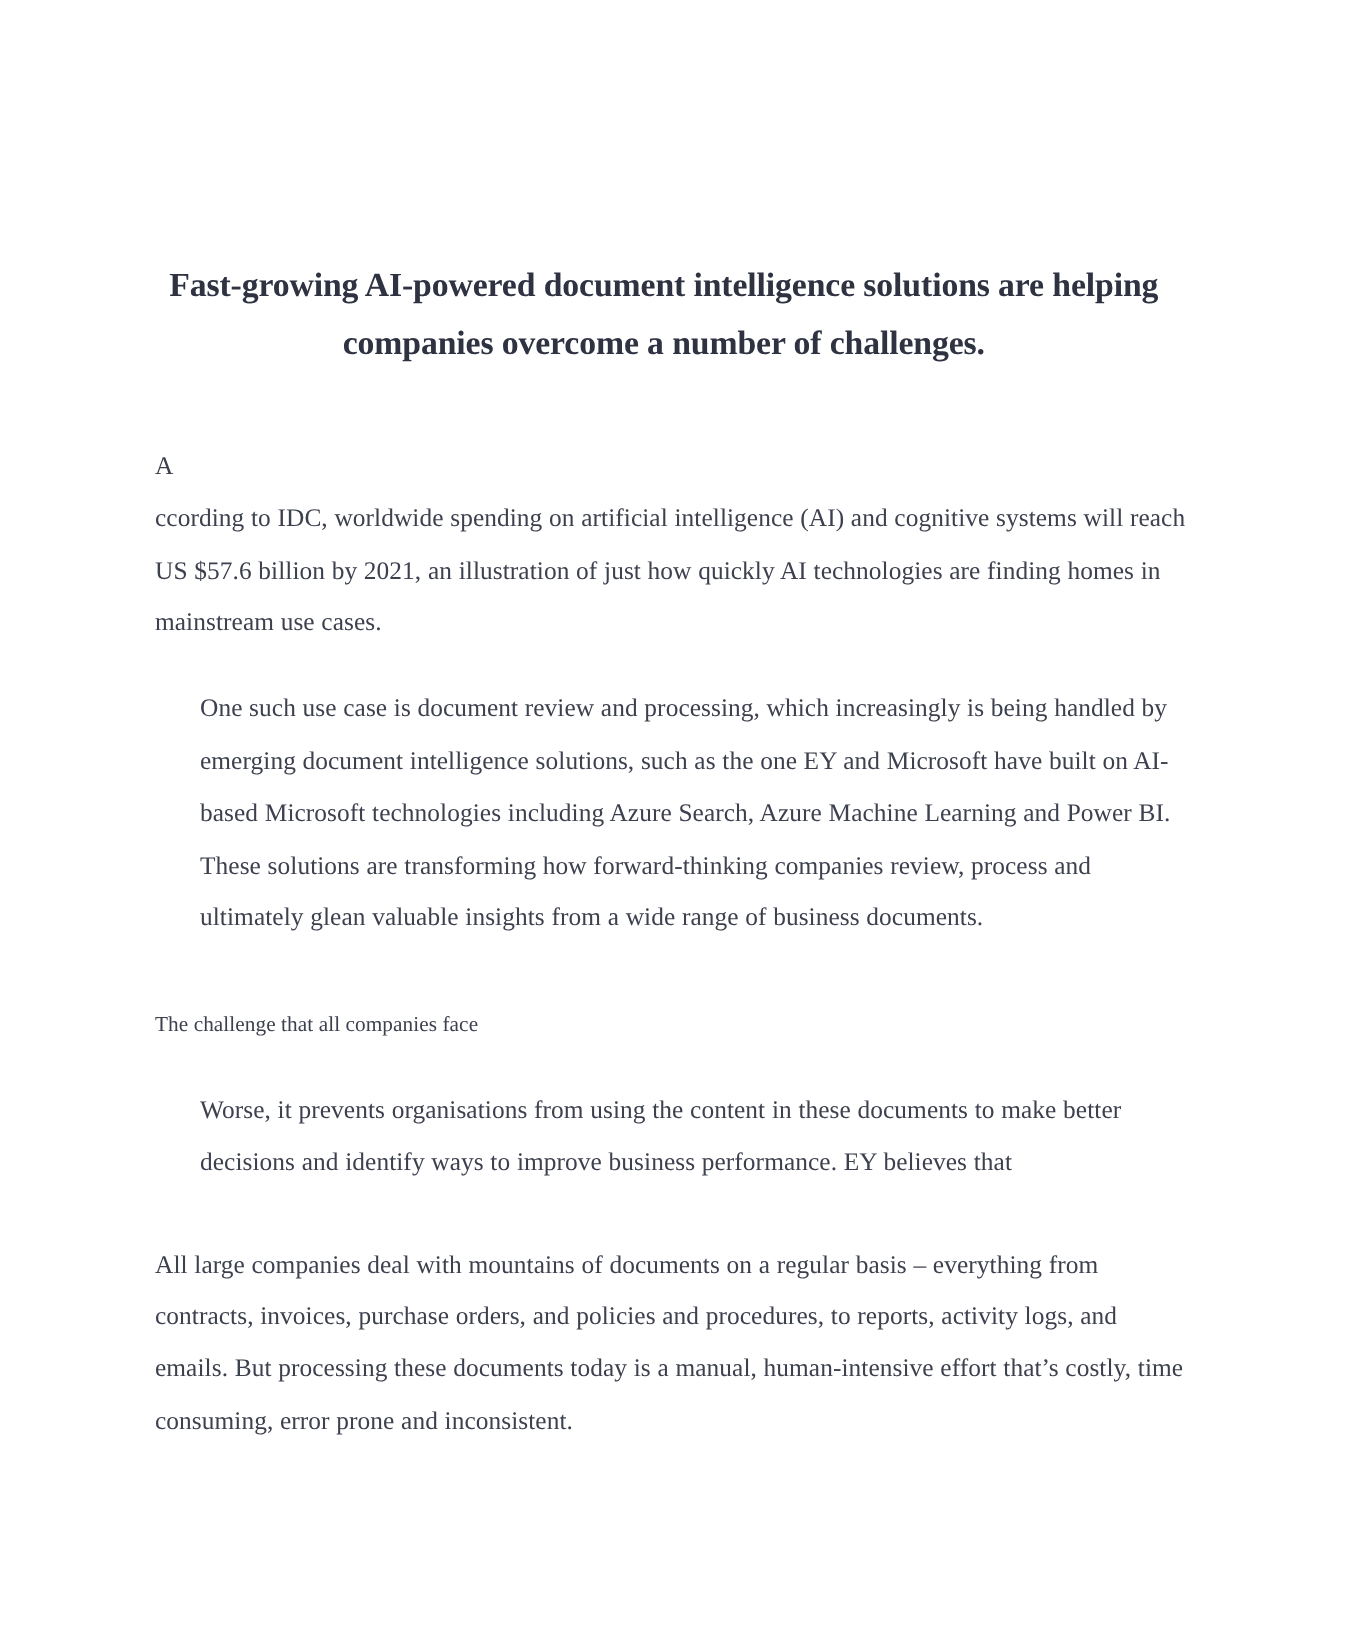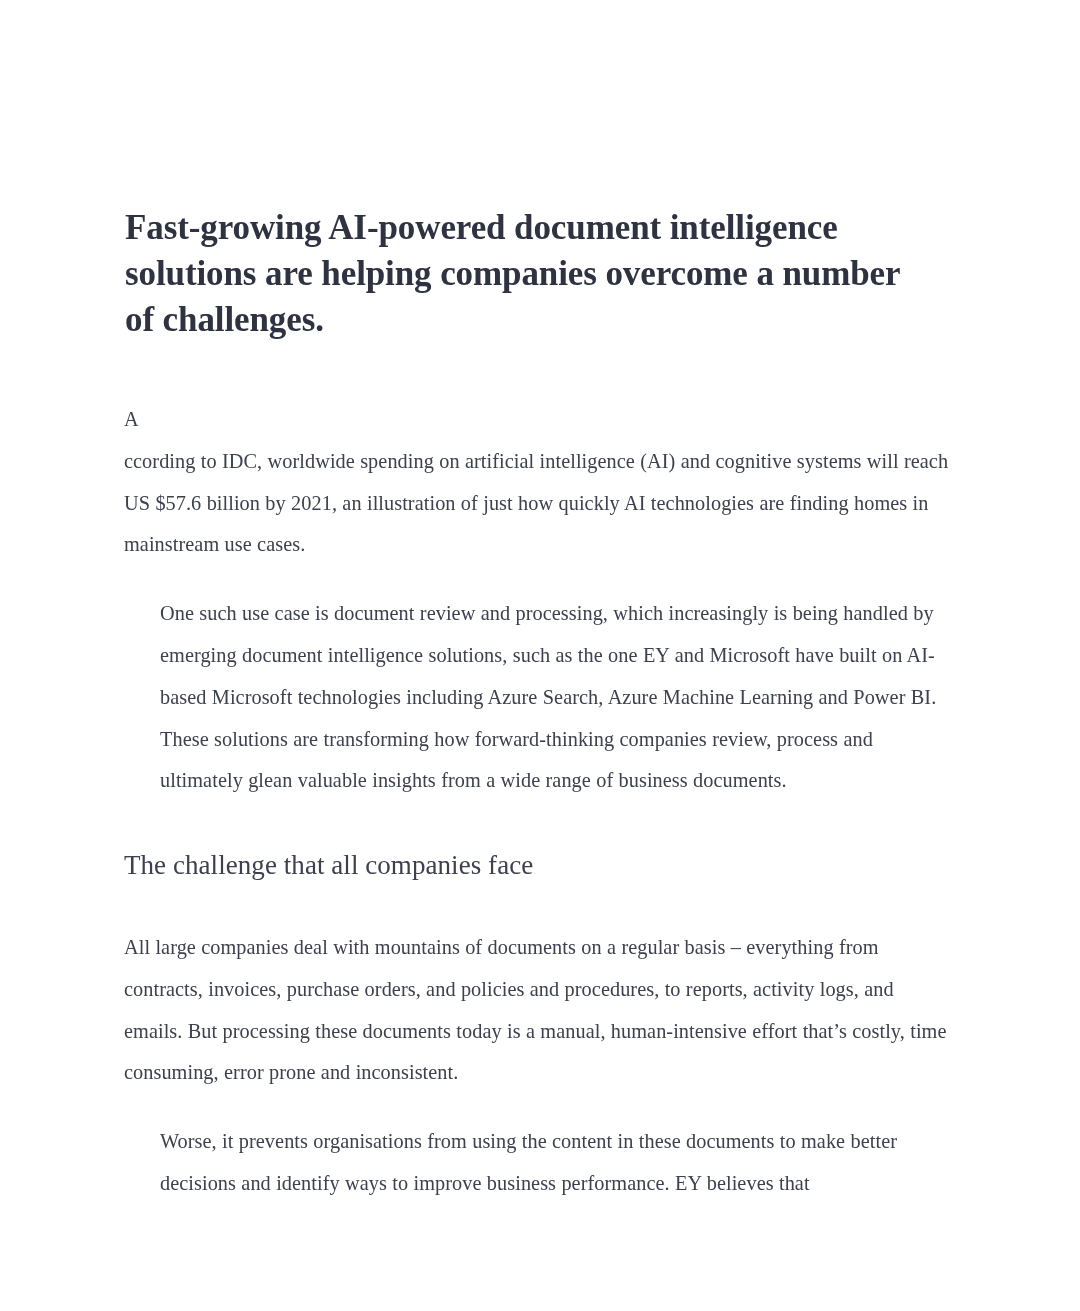--- a/index.html
+++ b/index.html
@@ -32,25 +32,25 @@
     top: 0;
     width: 826px;
   }
 
   
   .doc-title {
     margin: 0;
     padding: 0;
     font-family: "Liberation Serif", "DejaVu Serif", serif;
     font-weight: bold;
-    font-size: 35px;
+    font-size: 27px;
     line-height: 46px;
     letter-spacing: -0.1px;
     color: #2e3241;
-    text-align: left;
+    text-align: center;
     width: 812px;
     margin-left: 1px;
     padding-top: 205px;
   }
 
   
   .body-text {
     margin: 0;
     padding: 0;
     font-family: "Liberation Serif", "DejaVu Serif", serif;
@@ -76,21 +76,21 @@
     margin-top: 27px;
     margin-left: 36px;
   }
 
   
   .section-heading {
     margin: 0;
     padding: 0;
     margin-top: 43px;
     font-family: "Liberation Serif", "DejaVu Serif", serif;
-    font-size: 27px;
+    font-size: 17px;
     line-height: 41.8px;
     font-weight: normal;
     color: #3d404e;
     letter-spacing: 0.06px;
     font-variant-numeric: oldstyle-nums;
     -moz-font-feature-settings: "onum" 1;
     -webkit-font-feature-settings: "onum" 1;
     font-feature-settings: "onum" 1;
   }
 
@@ -112,19 +112,19 @@
 
     <h1 class="doc-title"><span>Fast-growing AI-powered document intelligence solutions are</span>
       <span>helping companies overcome a number of challenges.</span></h1>
 
     <p class="body-text p-lead"><span class="lead-cap-line">A</span><span>ccording to IDC, worldwide spending on artificial intelligence (AI) and cognitive systems will reach US $57.6 billion by 2021, an illustration of just how quickly AI technologies are finding homes in mainstream use cases.</span></p>
 
     <p class="body-text p-gap">One such use case is document review and processing, which increasingly is being handled by emerging document intelligence solutions, such as the one EY and Microsoft have built on AI-based Microsoft technologies including Azure Search, Azure Machine Learning and Power BI. These solutions are transforming how forward-thinking companies review, process and ultimately glean valuable insights from a wide range of business documents.</p>
 
     <p class="section-heading">The challenge that all companies face</p>
 
+    <p class="body-text p-gap">Worse, it prevents organisations from using the content in these documents to make better decisions and identify ways to improve business performance. EY believes that</p>
+
     <p class="body-text after-heading">All large companies deal with mountains of documents on a regular basis – everything from contracts, invoices, purchase orders, and policies and procedures, to reports, activity logs, and emails. But processing these documents today is a manual, human-intensive effort that’s costly, time consuming, error prone and inconsistent.</p>
-
-    <p class="body-text p-gap">Worse, it prevents organisations from using the content in these documents to make better decisions and identify ways to improve business performance. EY believes that</p>
 
   </article>
 
 </div>
 
 </body></html>

